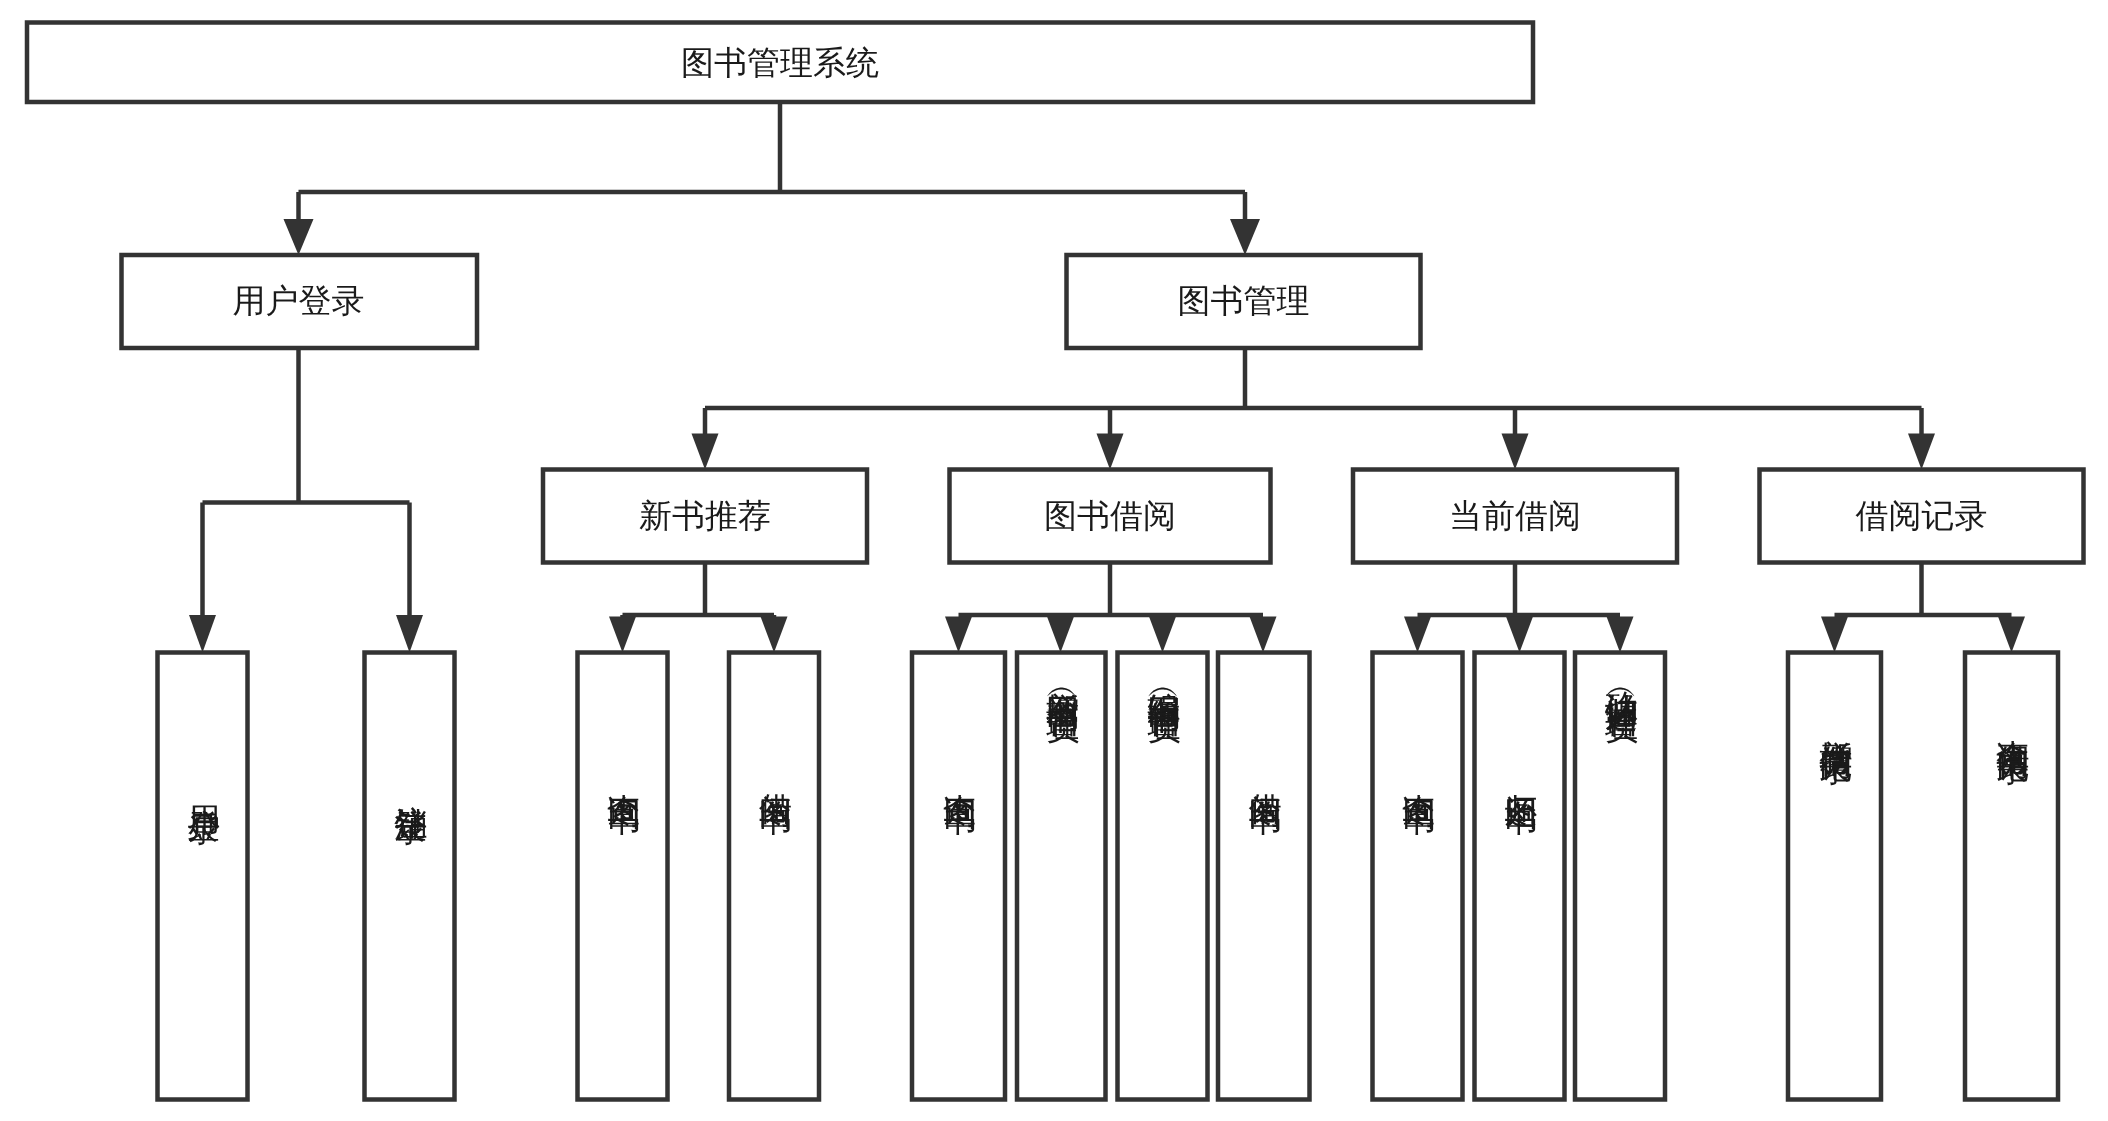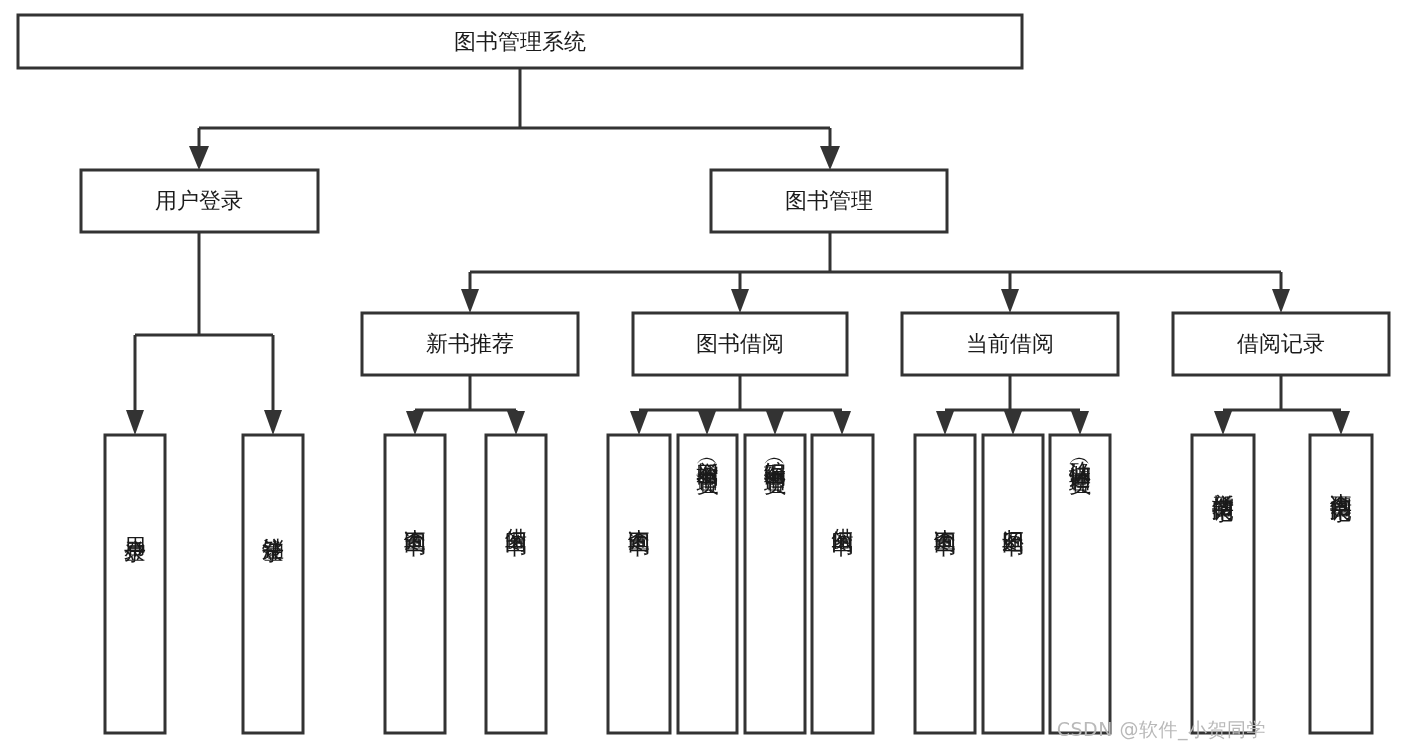--- a/index.html
+++ b/index.html
@@ -221,15 +221,14 @@
   <div class="leaf-label-wrap" style="left:1050px; top:435px; width:60px; height:298px; padding-top:8px;">
     <span class="leaf-label">确认归还（管理员）</span>
   </div>
   <div class="leaf-label-wrap" style="left:1192px; top:435px; width:62px; height:298px; padding-top:40px;">
     <span class="leaf-label">新增借阅记录</span>
   </div>
   <div class="leaf-label-wrap" style="left:1310px; top:435px; width:62px; height:298px; padding-top:40px;">
     <span class="leaf-label">查询借阅记录</span>
   </div>
 
-  <div class="watermark">CSDN @软件_小贺同学</div>
 
 </div>
 
 </body></html>

